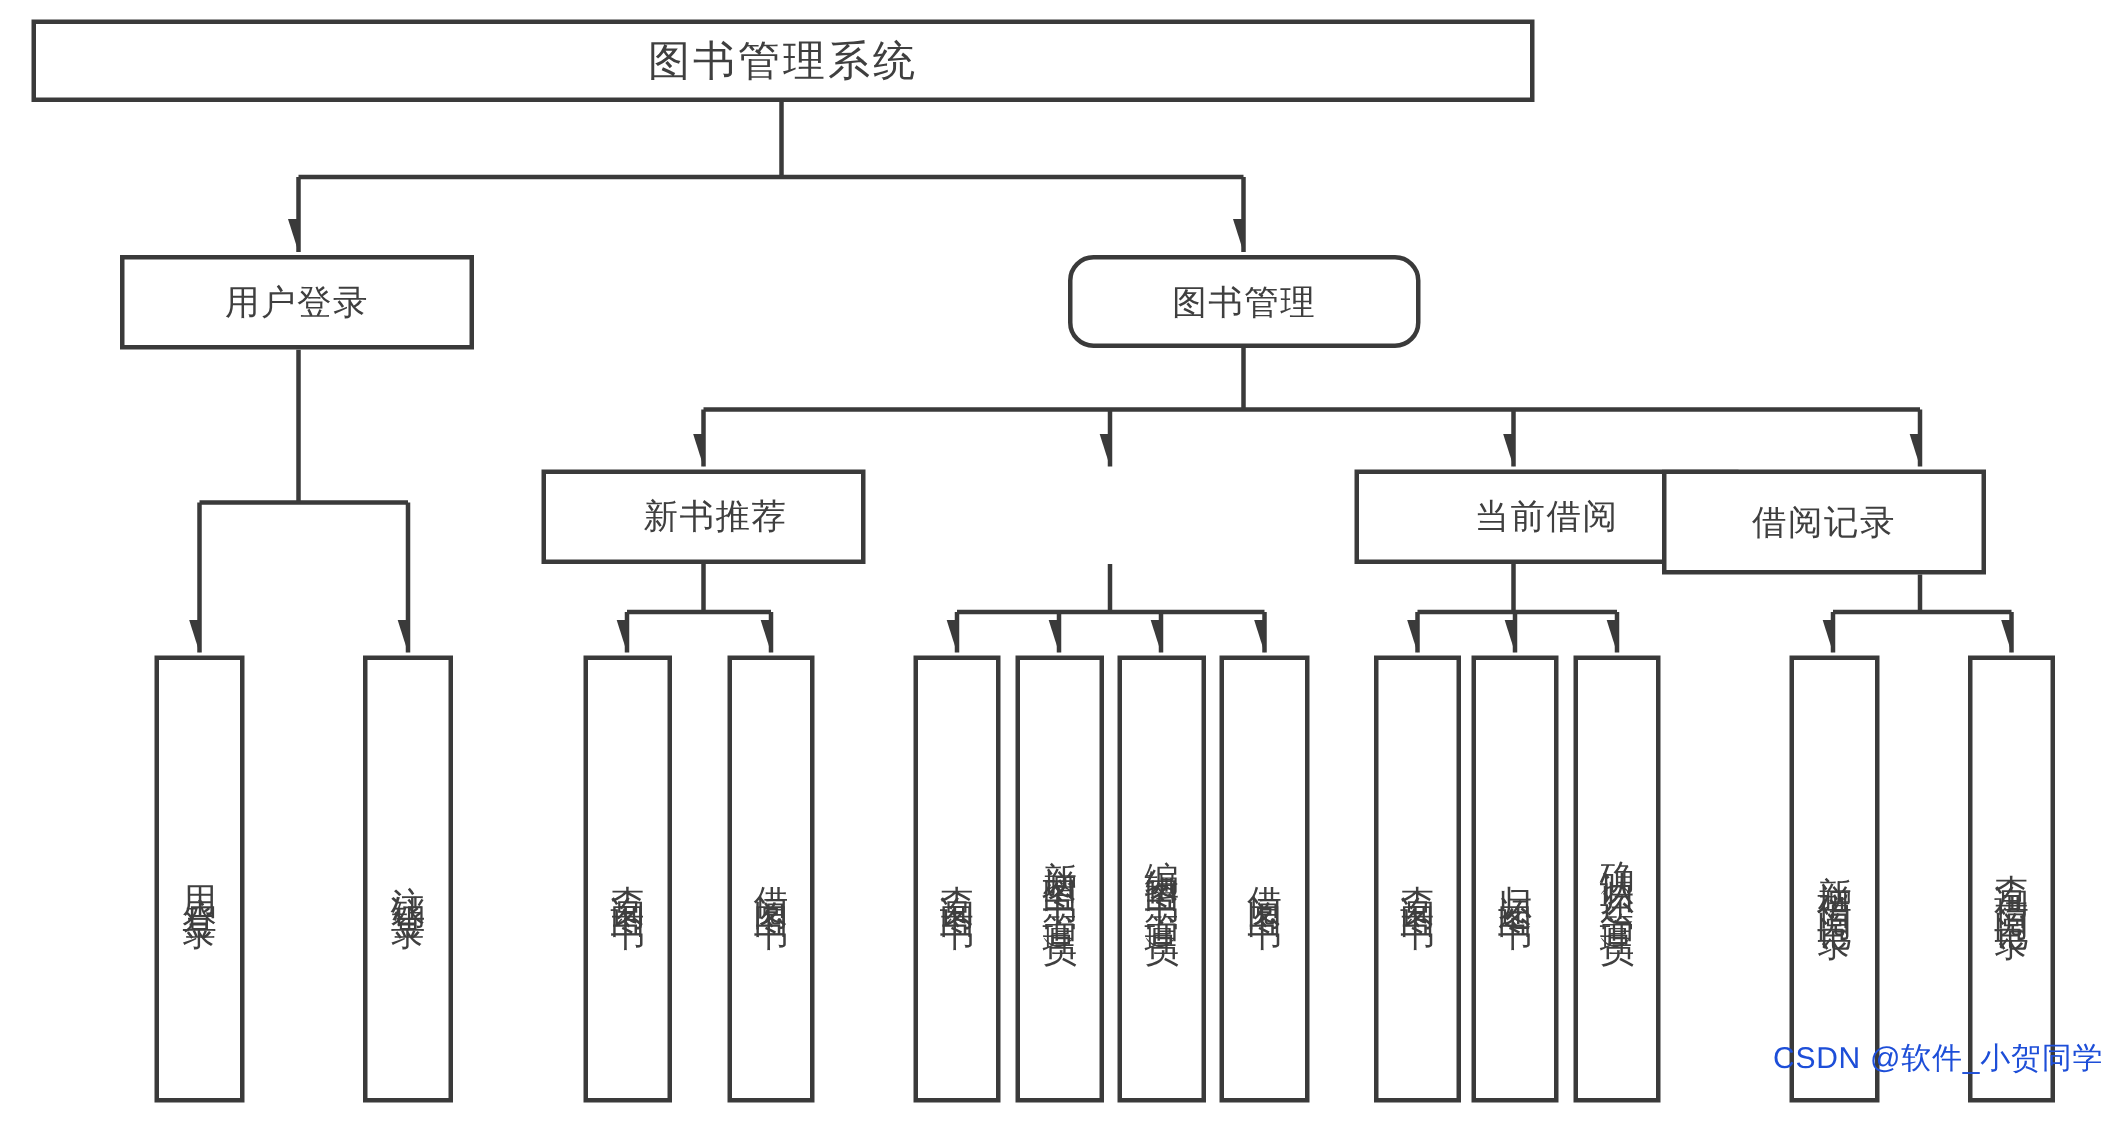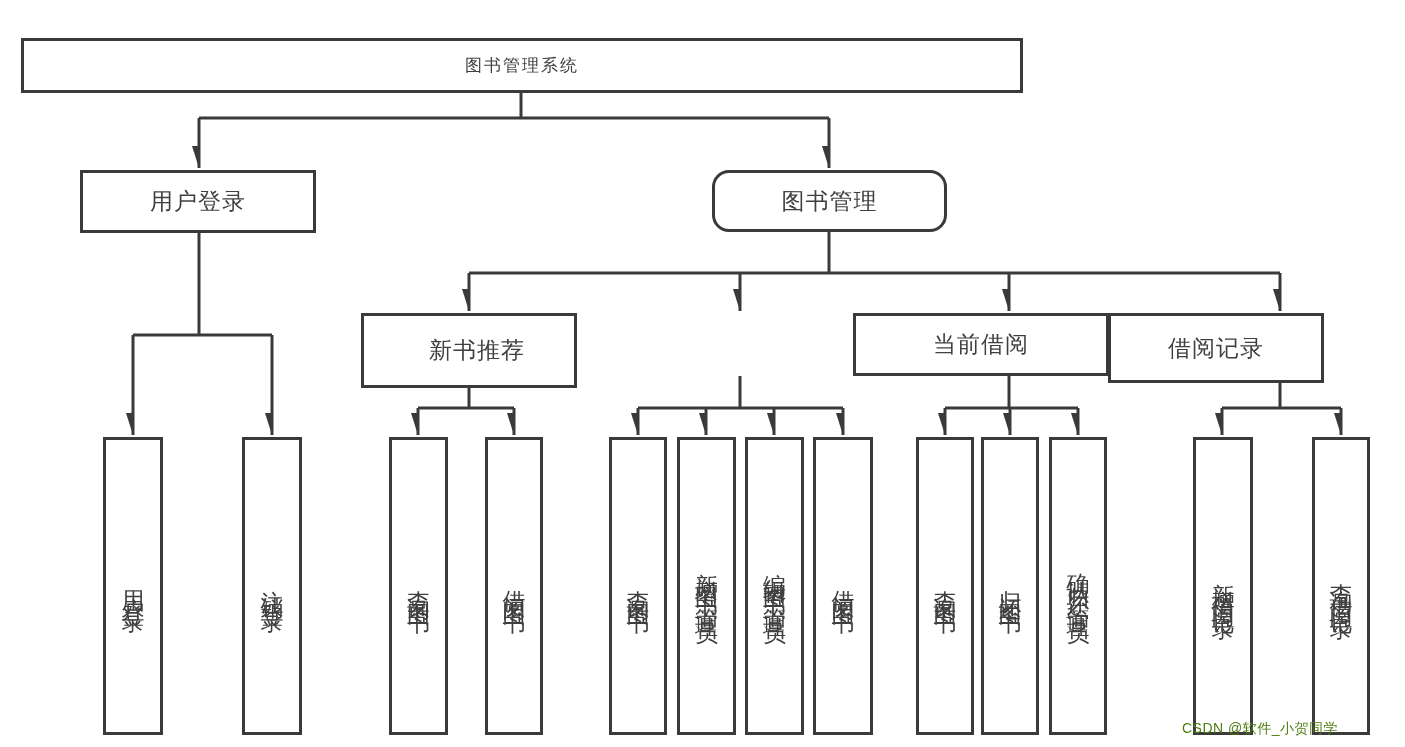--- a/index.html
+++ b/index.html
@@ -22,35 +22,35 @@
     box-sizing: border-box;
     border: 3px solid #3a3a3a;
     background: #ffffff;
     display: flex;
     align-items: center;
     justify-content: center;
     text-align: center;
     color: #3f3f3f;
   }
   .hbox { font-size: 23px; letter-spacing: 1px; }
-  .rootbox { font-size: 17px; letter-spacing: 2px; margin-top: 25px; }
+  .rootbox { font-size: 28px; letter-spacing: 2px; }
   .vbox {
     writing-mode: vertical-rl;
     text-orientation: mixed;
     font-size: 23px;
     letter-spacing: 7px;
     line-height: 1;
   }
   .watermark {
     position: absolute;
     left: 1182px;
-    top: 720px;
+    top: 692px;
     width: 223px;
-    font-size: 14px;
-    color: #4d7c0f;
+    font-size: 20px;
+    color: #1d4ed8;
     white-space: nowrap;
     letter-spacing: 0.5px;
   }
 </style>
 </head>
 <body>
 
 <div class="stage">
 
   <svg class="connectors" viewBox="0 0 1405 747" xmlns="http://www.w3.org/2000/svg">
@@ -106,22 +106,22 @@
       <path d="M1222,408 V435" marker-end="url(#arrow)"></path>
       <path d="M1341,408 V435" marker-end="url(#arrow)"></path>
     </g>
   </svg>
 
   <div class="node rootbox" style="left:21px; top:13px; width:1002px; height:55px;">图书管理系统</div>
 
   <div class="node hbox" style="left:80px; top:170px; width:236px; height:63px;">用户登录</div>
   <div class="node hbox" style="left:712px; top:170px; width:235px; height:62px;border-radius:17px;">图书管理</div>
 
-  <div class="node hbox" style="left:361px; top:313px; width:216px; height:75px;padding-left:16px;">新书推荐</div>
-  <div class="node hbox" style="left:853px; top:313px; width:256px; height:63px;">当前借阅</div>
+  <div class="node hbox" style="left:361px; top:313px; width:216px; height:63px;padding-left:16px;">新书推荐</div>
+  <div class="node hbox" style="left:903px; top:313px; width:256px; height:63px;">当前借阅</div>
   <div class="node hbox" style="left:1108px; top:313px; width:216px; height:70px;">借阅记录</div>
 
   <div class="node vbox" style="left:103px; top:437px; width:60px; height:298px;">用户登录</div>
   <div class="node vbox" style="left:242px; top:437px; width:60px; height:298px;">注销登录</div>
 
   <div class="node vbox" style="left:389px; top:437px; width:59px; height:298px;">查询图书</div>
   <div class="node vbox" style="left:485px; top:437px; width:58px; height:298px;">借阅图书</div>
 
   <div class="node vbox" style="left:609px; top:437px; width:58px; height:298px;">查询图书</div>
   <div class="node vbox" style="left:677px; top:437px; width:59px; height:298px;">新增图书（管理员）</div>

